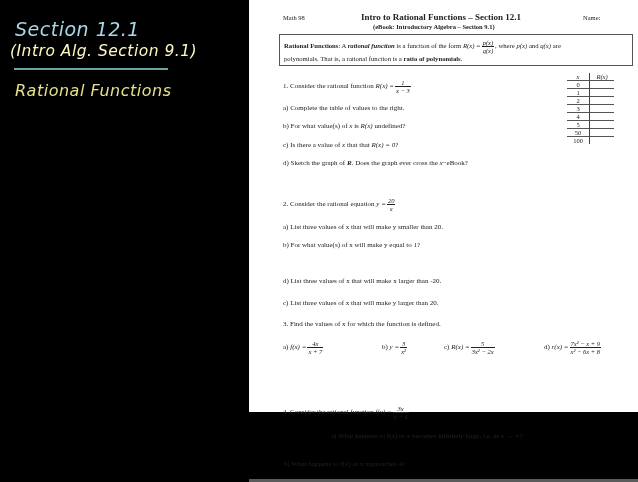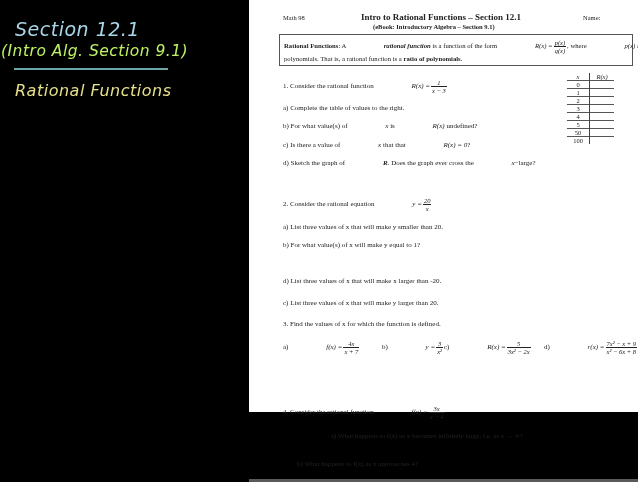--- a/index.html
+++ b/index.html
@@ -1,28 +1,28 @@
 <!DOCTYPE html>
 <html><head>
 <meta charset="utf-8">
 <style>
   html, body { margin:0; padding:0; }
   body { width:638px; height:482px; background:#000; position:relative; overflow:hidden; font-family:"DejaVu Serif", serif; }
   .board { position:absolute; left:0; top:0; width:224px; height:482px; background:#000; }
   .hw { position:absolute; font-family:"DejaVu Sans", sans-serif; font-style:italic; font-weight:300; letter-spacing:0.5px; white-space:nowrap; }
   .hw1 { left:15px; top:18px; font-size:19px; color:#a9d6e8; }
-  .hw2 { left:1px; top:42px; font-size:15.5px; color:#bef264; }
+  .hw2 { left:10px; top:42px; font-size:15.5px; color:#fef9c3; }
   .hwline { position:absolute; left:14px; top:68px; width:154px; height:2px; background:#6aa6a6; }
   .hw3 { left:15px; top:81px; font-size:16px; color:#e6e08a; }
 
   .page { position:absolute; left:249px; top:0; width:389px; height:412px; background:#fff; color:#222; font-size:7px; }
   .bottom-bar { position:absolute; left:249px; top:479px; width:389px; height:3px; background:#5a5a5a; }
 
   .p { position:absolute; white-space:nowrap; font-family:"Liberation Serif", serif; font-size:7px; color:#222; }
-  .it { font-style:italic; font-family:"Liberation Serif", serif;margin-left:36px; }
+  .it { font-style:italic; font-family:"Liberation Serif", serif; }
   .b { font-weight:bold; }
 
   .course { left:34px; top:14px; font-size:6.5px; }
   .title { left:112px; top:12px; font-size:9px; font-weight:bold; }
   .subtitle { left:124px; top:23px; font-size:6.5px; font-weight:bold; }
   .name { left:334px; top:14px; font-size:6.5px; }
 
   .defbox { position:absolute; left:30px; top:34px; width:352px; height:30px; border:1px solid #555; }
   .def1 { left:4px; top:4px; font-size:6.7px; }
   .def2 { left:4px; top:20px; font-size:6.7px; }
@@ -67,21 +67,21 @@
     <span>1. Consider the rational function </span><span class="it">R(x) =</span><span class="frac it"><span class="num">1</span><span class="den">x − 3</span></span>
   </div>
   <div class="p" style="left:34px; top:104px;">a) Complete the table of values to the right.</div>
   <div class="p" style="left:34px; top:122px;">
     <span>b) For what value(s) of </span><span class="it">x</span><span> is </span><span class="it">R(x)</span><span> undefined?</span>
   </div>
   <div class="p" style="left:34px; top:141px;">
     <span>c) Is there a value of </span><span class="it">x</span><span> that that </span><span class="it">R(x) = 0</span><span>?</span>
   </div>
   <div class="p" style="left:34px; top:159px;">
-    <span>d) Sketch the graph of </span><span class="it b">R</span><span>.  Does the graph ever cross the </span><span class="it">x</span><span>−large?</span>
+    <span>d) Sketch the graph of </span><span class="it b">R</span><span>.  Does the graph ever cross the </span><span class="it">x</span><span>−eBook?</span>
   </div>
 
   <table class="vtable">
     <tbody>
         <tr>
       <th class="xc it">x</th>
       <th class="rc it">R(x)</th>
     </tr>
     <tr>
           <td class="xc">0</td>
@@ -137,15 +137,15 @@
     <span>c)</span> <span class="it">R(x) =</span><span class="frac it"><span class="num">5</span><span class="den">3x² − 2x</span></span>
   </div>
   <div class="p" style="left:295px; top:340px;">
     <span>d)</span> <span class="it">r(x) =</span><span class="frac it"><span class="num">7x² − x + 9</span><span class="den">x² − 6x + 8</span></span>
   </div>
 
   <div class="p" style="left:34px; top:405px;">
     <span>4. Consider the rational function </span><span class="it">f(x) =</span><span class="frac it"><span class="num">3x</span><span class="den">x − 4</span></span>
   </div>
   <div class="p" style="left:34px; top:432px;margin-left:48px;">a) What happens to f(x) as x becomes infinitely large, i.e. as x → ∞?</div>
-  <div class="p" style="left:48px; top:460px;">b) What happens to f(x) as x approaches 4?</div>
+  <div class="p" style="left:35px; top:460px;">b) What happens to f(x) as x approaches 4?</div>
 </div>
 <div class="bottom-bar"></div>
 
 </body></html>

